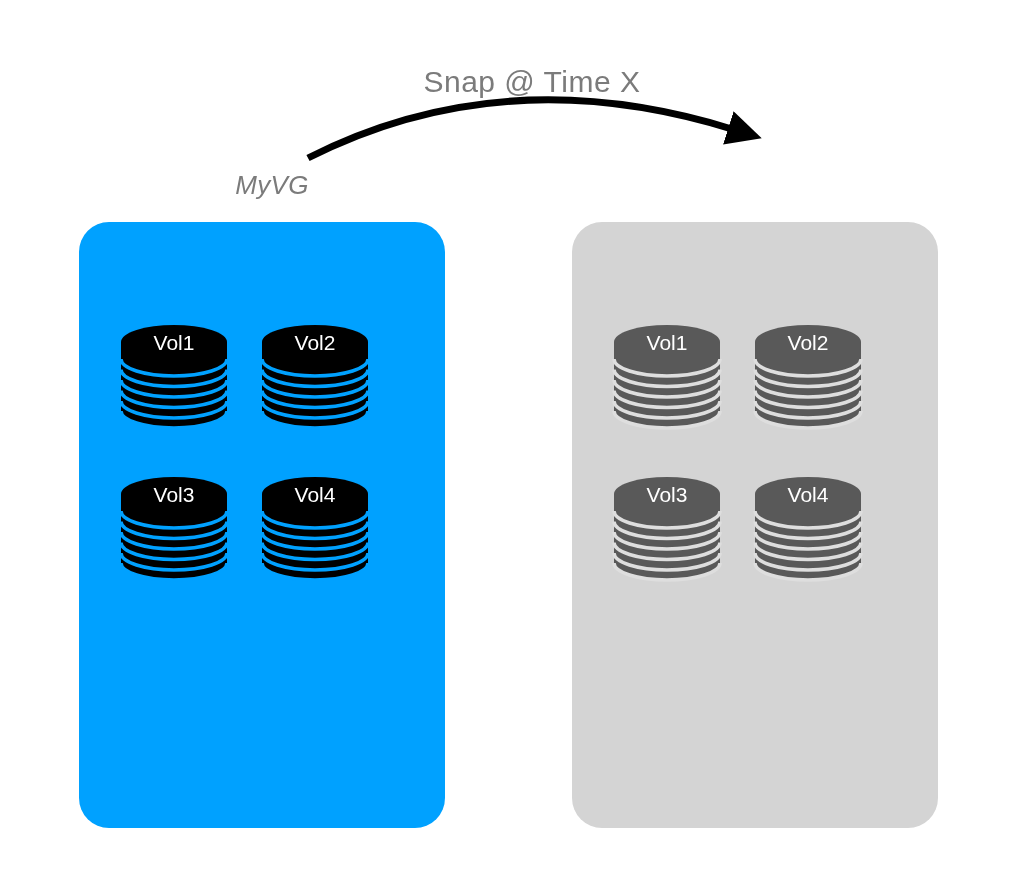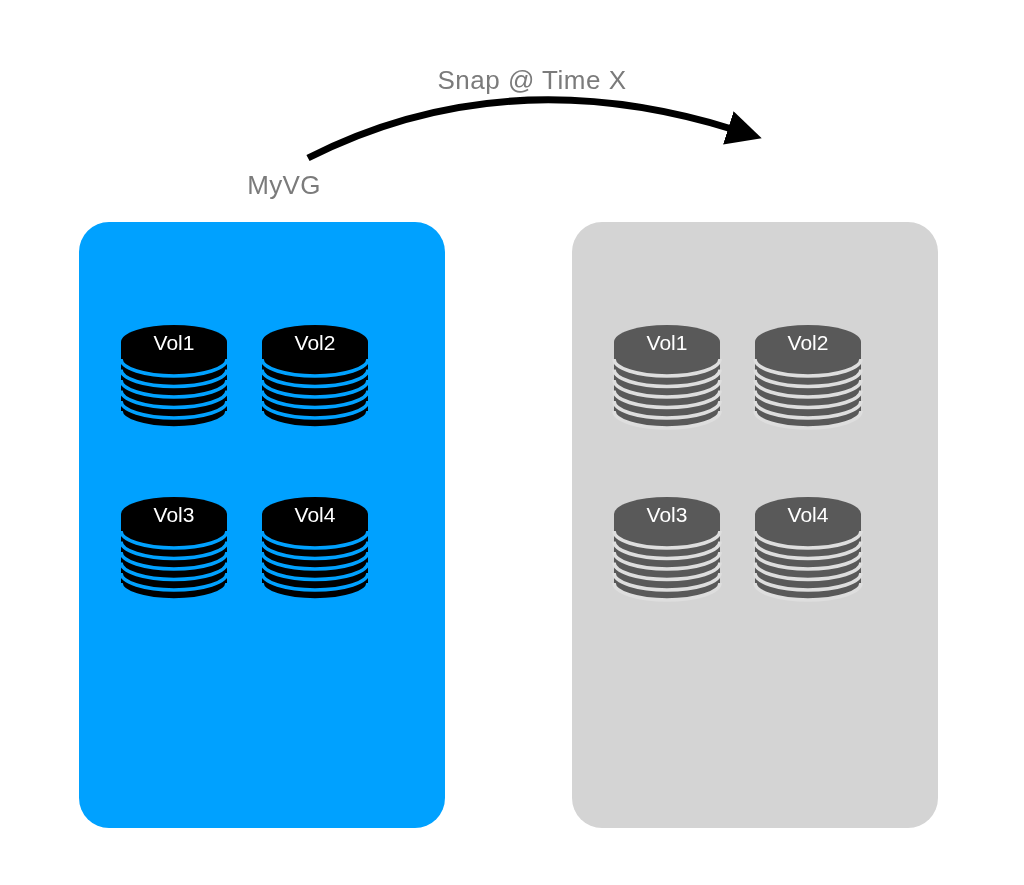--- a/index.html
+++ b/index.html
@@ -40,34 +40,34 @@
     stroke-width: 7;
     stroke-linecap: butt;
   }
   .arrow-head-fill { fill: var(--c-arrow); }
 
   .snap-label {
     position: absolute;
     left: 402px; top: 65px;
     width: 260px;
     text-align: center;
-    font-size: 26px;
+    font-size: 30px;
     color: var(--c-label-gray);
     letter-spacing: 0.5px;
   }
 
   .vg-title {
     position: absolute;
     top: 170px;
     text-align: center;
     font-size: 26px;
     color: var(--c-label-gray);
     letter-spacing: 0.3px;
   }
-  .title-left  { left: 164px; width: 240px; }
+  .title-left  { left: 152px; width: 240px; font-style: italic; }
   .title-right { left: 627px; width: 280px; }
 
   .vg-box {
     position: absolute;
     top: 222px;
     width: 366px;
     height: 606px;
     border-radius: 30px;
   }
   .vg-source {
@@ -84,21 +84,21 @@
   }
 
   .stack {
     position: absolute;
     width: 110px;
     height: 106px;
   }
   .stack.col-1 { left: 40px; }
   .stack.col-2 { left: 181px; }
   .stack.row-1 { top: 102px; }
-  .stack.row-2 { top: 254px; margin-top: 20px; }
+  .stack.row-2 { top: 254px; }
 
   .stack-svg { display: block; width: 110px; height: 106px; }
   .disk-body { fill: var(--disk); }
   .disk-gap  { fill: none; stroke: var(--gap); stroke-width: 3.5; }
 
   .stack-label {
     position: absolute;
     left: 0; top: 7px;
     width: 110px;
     text-align: center;

